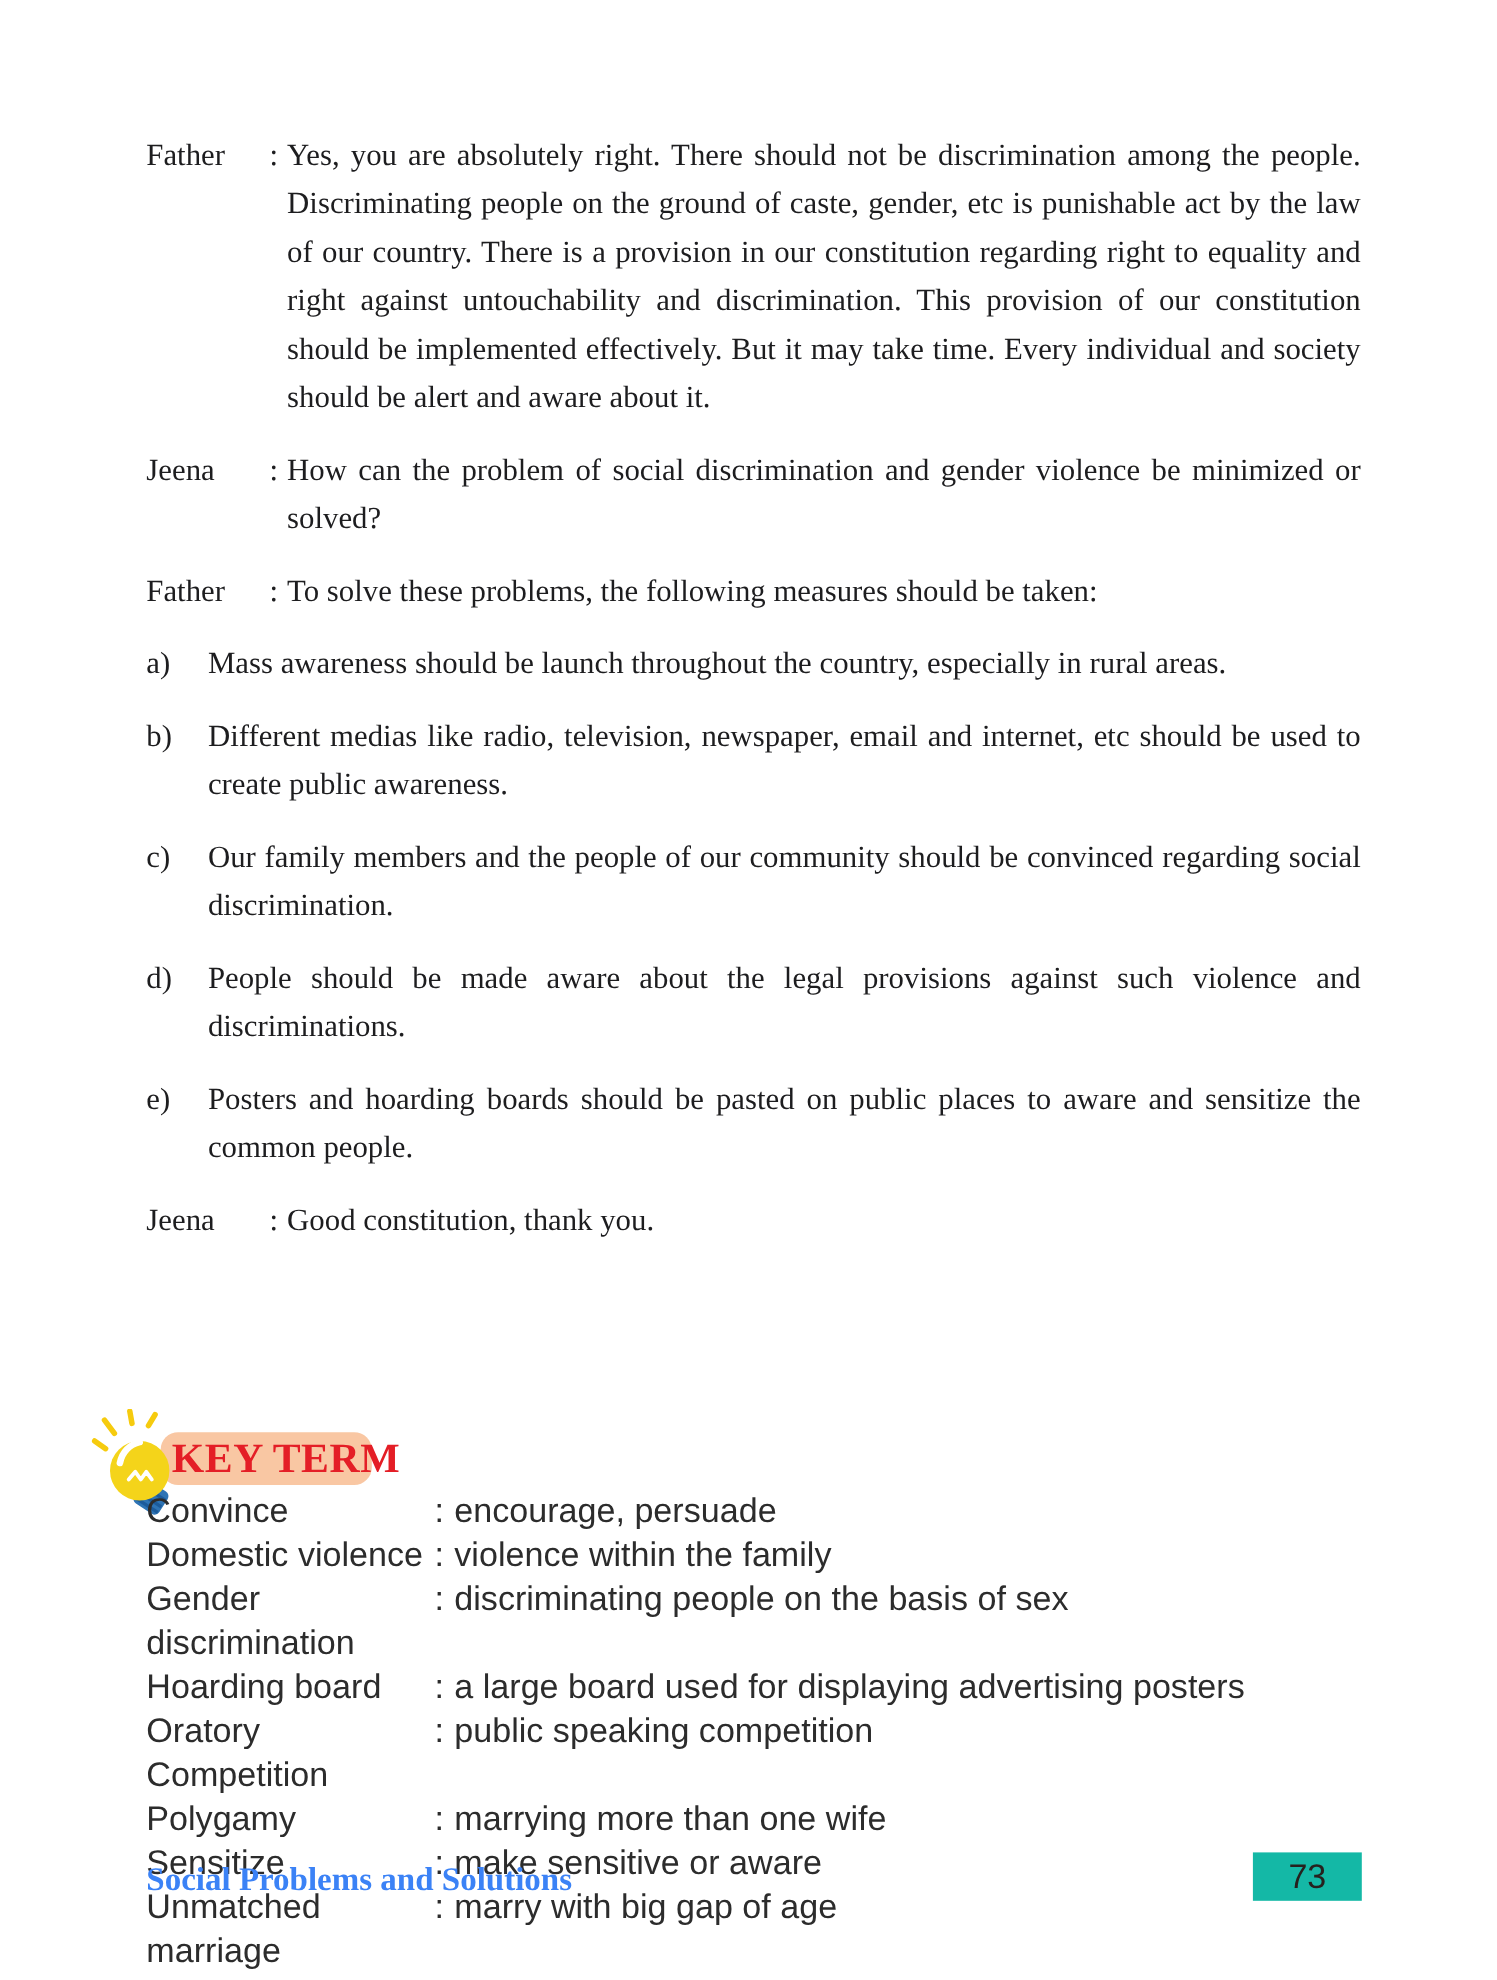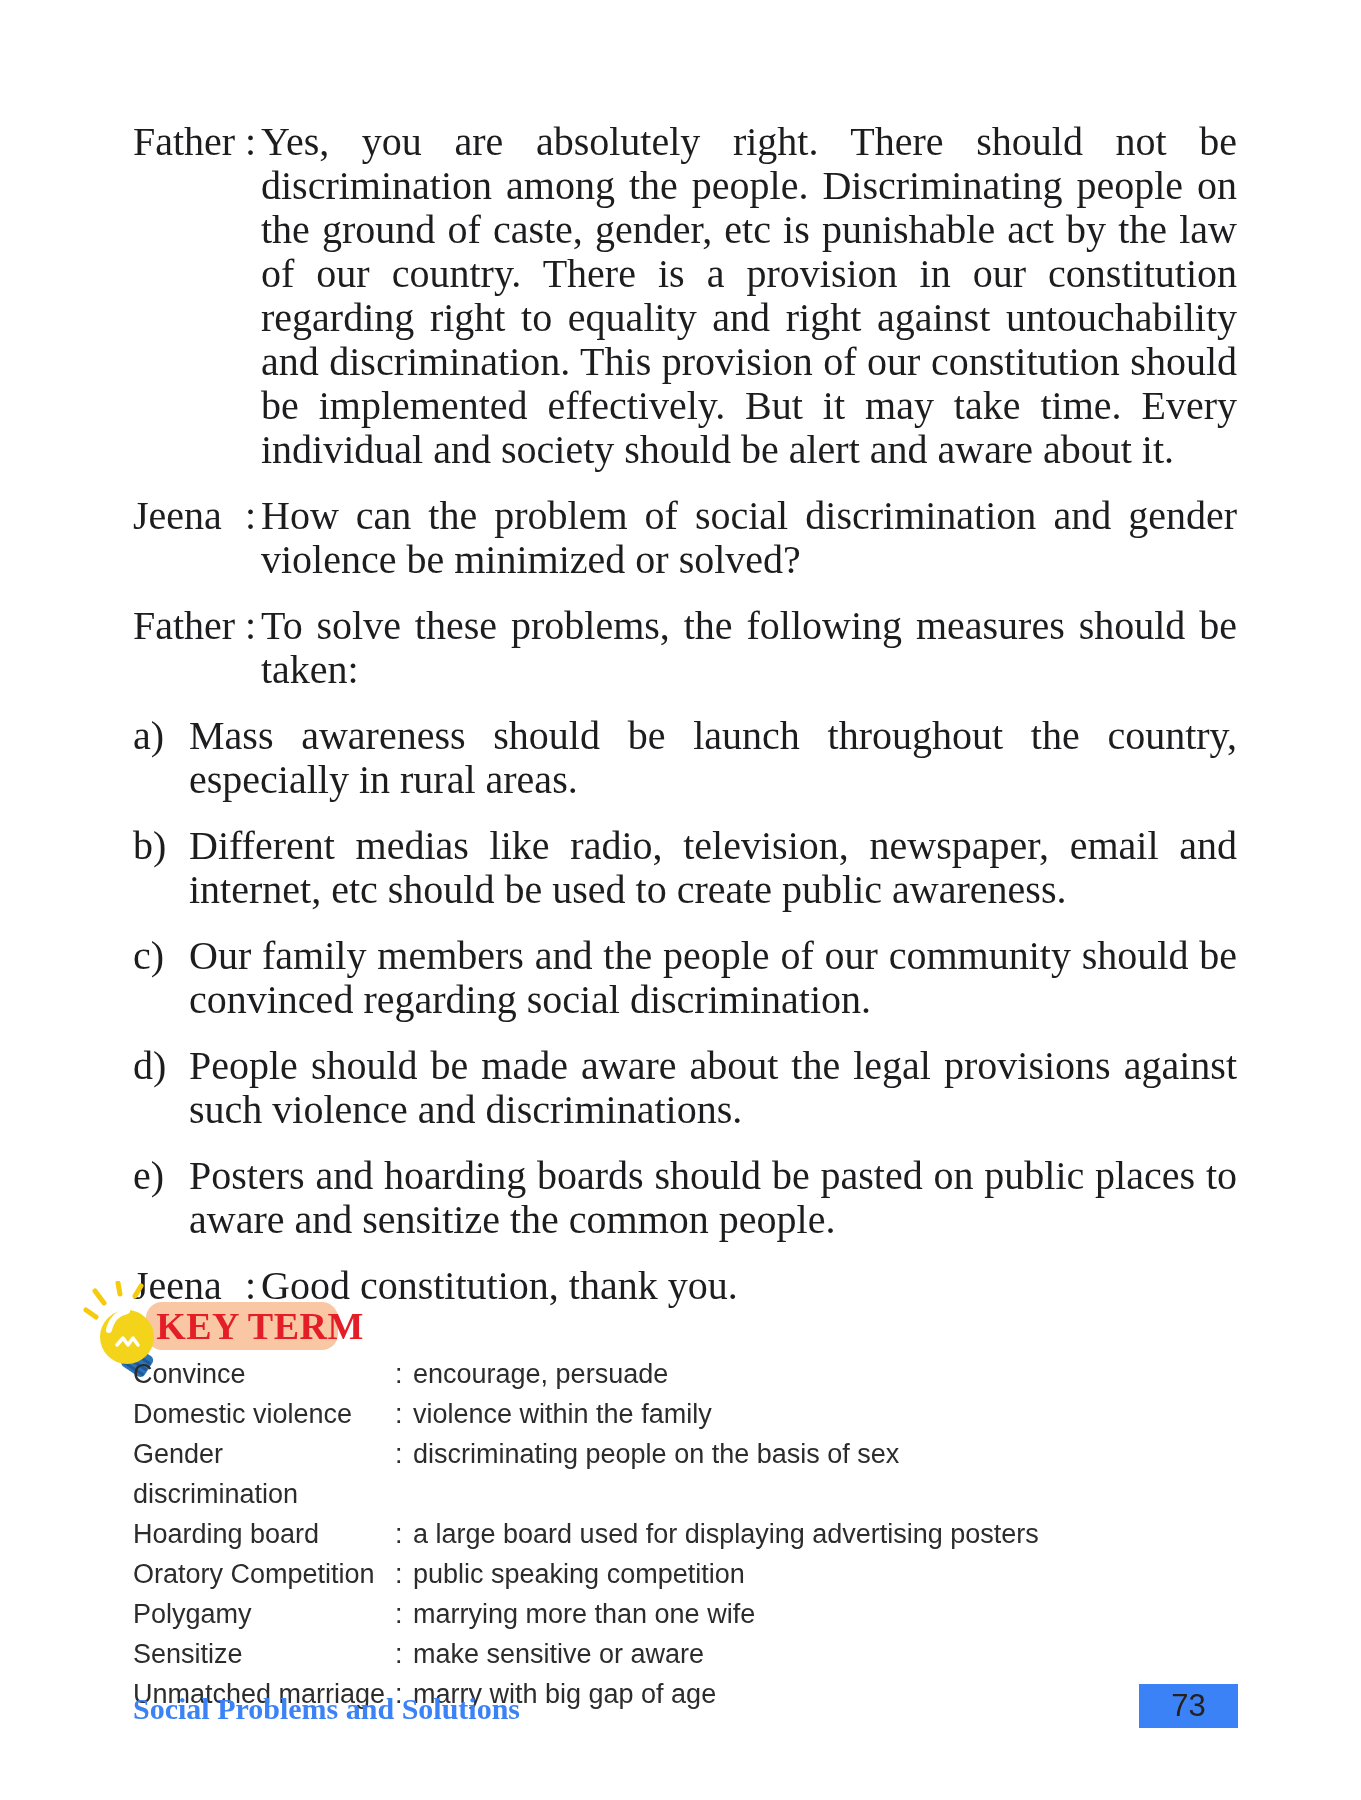--- a/index.html
+++ b/index.html
@@ -11,21 +11,21 @@
     overflow:hidden;
     font-family:"Liberation Serif", serif;
     color:#1d1d1f;
   }
   
   .content{
     position:absolute;
     left:133px;
     top:120px;
     width:1104px;
-    font-size:40px;
+    font-size:28px;
     line-height:44px;
   }
   .dialogue-row{display:flex;margin-bottom:22px;}
   .speaker{flex:0 0 112px;}
   .sep{flex:0 0 16px;}
   .speech{flex:1;text-align:justify;}
   .measure-row{display:flex;margin-bottom:22px;}
   .m-letter{flex:0 0 56px;}
   .m-text{flex:1;text-align:justify;}
   
@@ -51,21 +51,21 @@
     color:#E41E26;
     white-space:nowrap;
   }
   .bulb{position:absolute;left:83px;top:1281px;}
   .kt-list{
     position:absolute;
     left:133px;
     top:1354px;
     width:1110px;
     font-family:"Liberation Sans", sans-serif;
-    font-size:27px;
+    font-size:31px;
     line-height:40px;
     color:#2c2c2c;
   }
   .kt-row{display:flex;}
   .kt-term{flex:0 0 262px;}
   .kt-sep{flex:0 0 18px;}
   .kt-def{flex:1;}
   
   .footer-title{
     position:absolute;
@@ -75,21 +75,21 @@
     font-weight:bold;
     font-size:30px;
     color:#3b82f6;
   }
   .page-num{
     position:absolute;
     left:1139px;
     top:1684px;
     width:99px;
     height:44px;
-    background:#3b82f6;
+    background:#14b8a6;
     display:flex;
     align-items:center;
     justify-content:center;
     font-family:"Liberation Sans", sans-serif;
     font-size:31px;
     color:#26211e;
   }
 </style>
 </head>
 <body>

